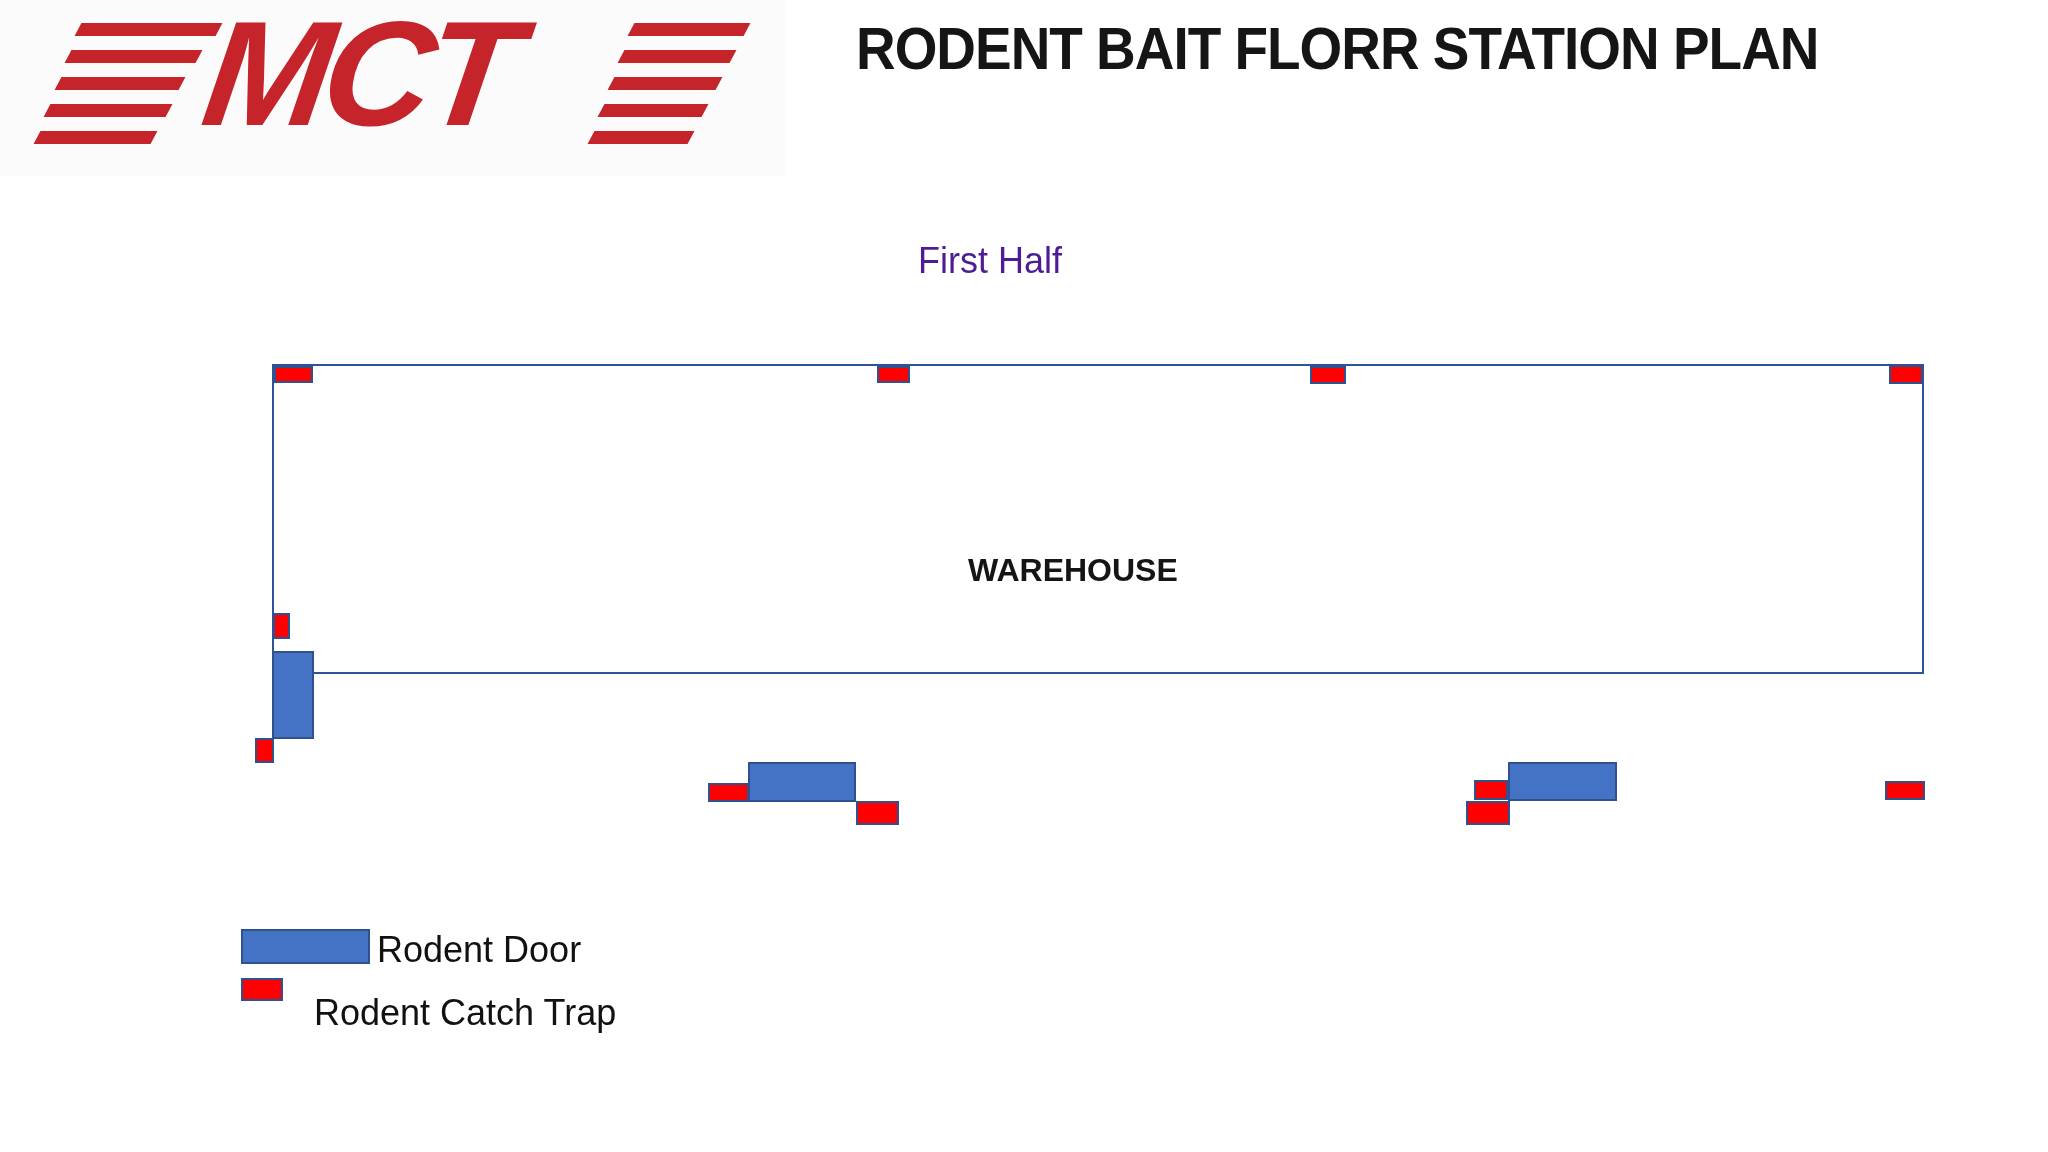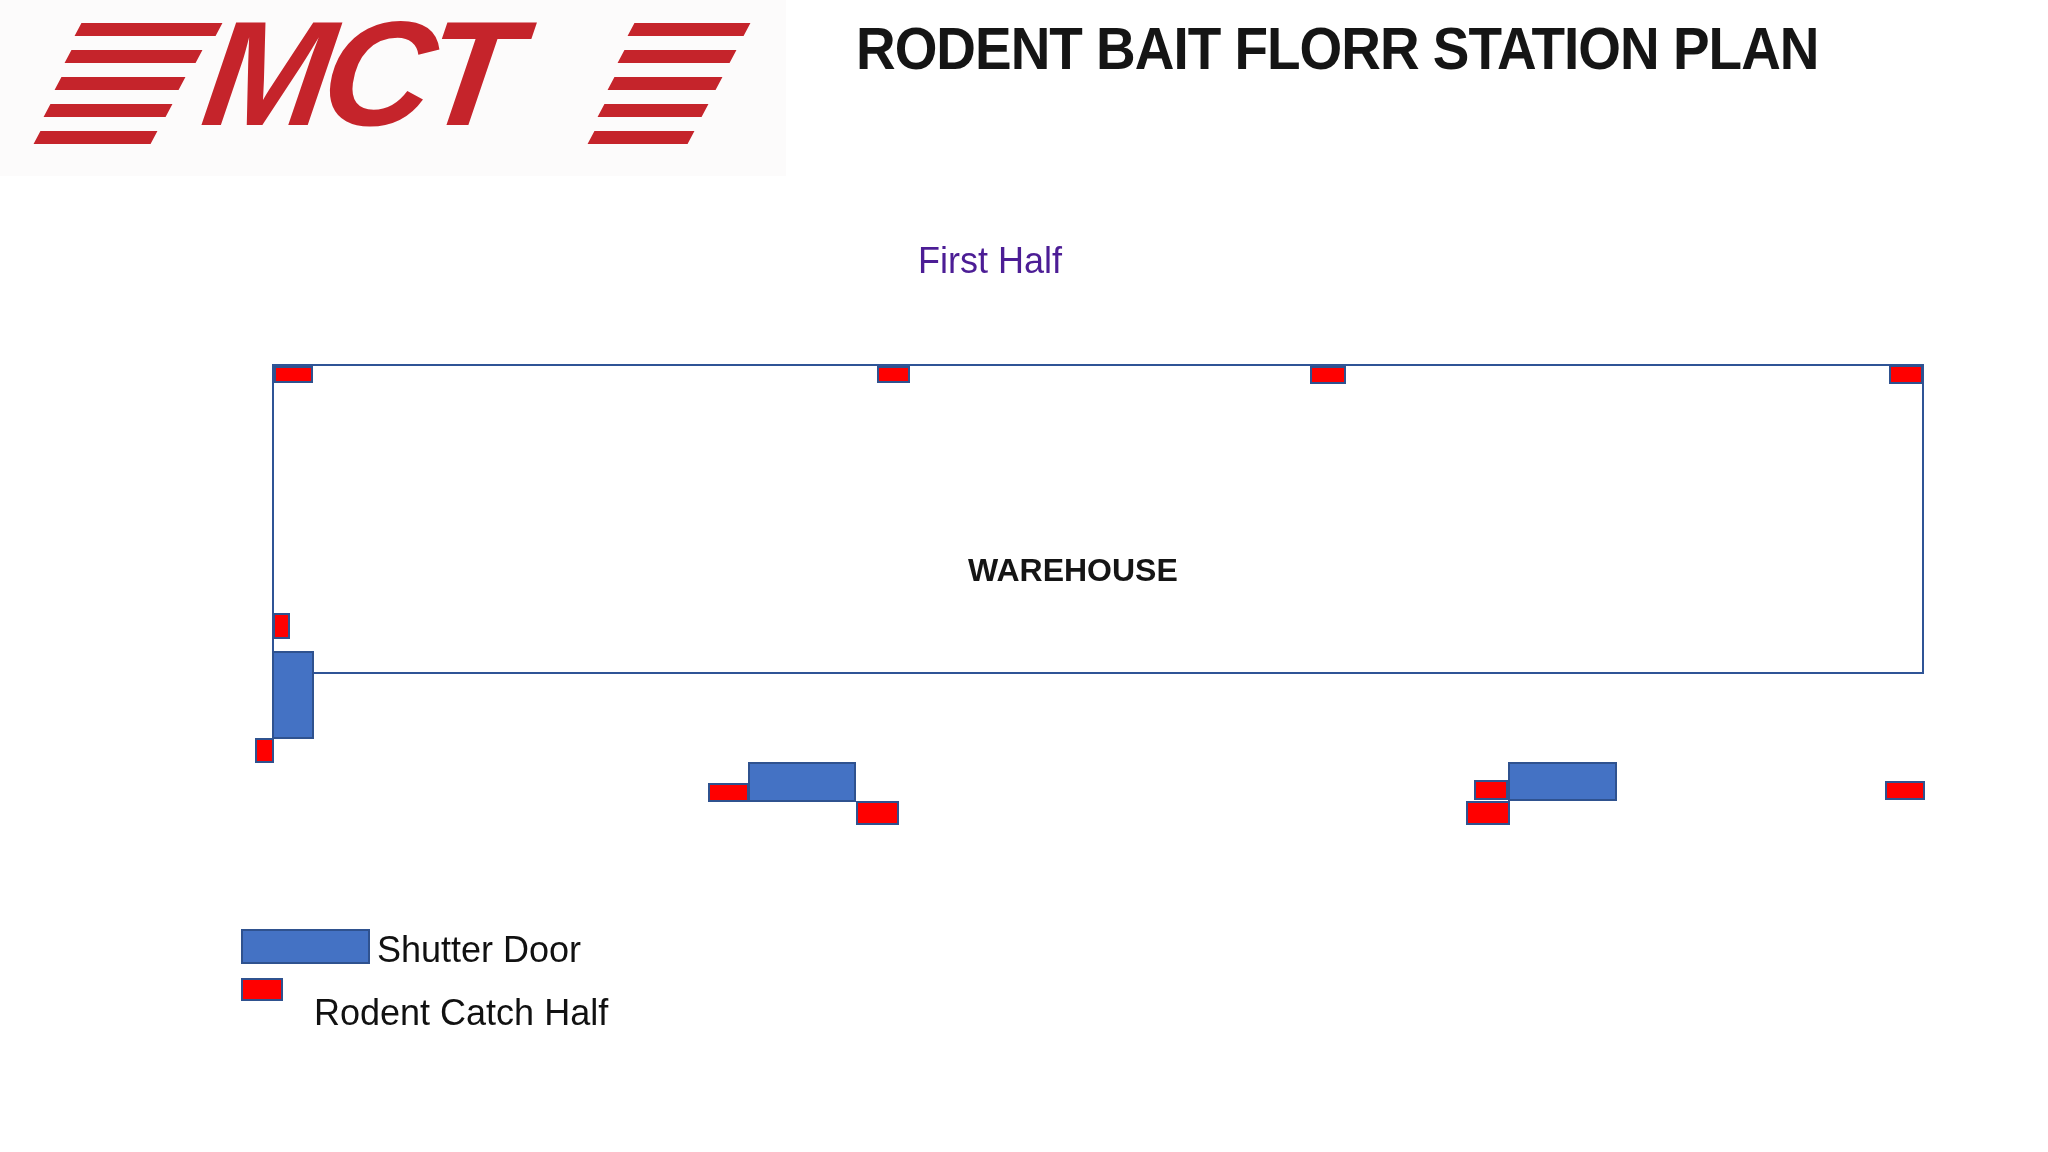--- a/index.html
+++ b/index.html
@@ -108,16 +108,16 @@
     <div class="shape" style="left: -17px; top: 374px; width: 19px; height: 25px; background: rgb(255, 0, 0); border: 2px solid rgb(47, 82, 143);"></div>
     <div class="shape" style="left: 436px; top: 419px; width: 41px; height: 19px; background: rgb(255, 0, 0); border: 2px solid rgb(47, 82, 143);"></div>
     <div class="shape" style="left: 584px; top: 437px; width: 43px; height: 24px; background: rgb(255, 0, 0); border: 2px solid rgb(47, 82, 143);"></div>
     <div class="shape" style="left: 1202px; top: 416px; width: 34px; height: 20px; background: rgb(255, 0, 0); border: 2px solid rgb(47, 82, 143);"></div>
     <div class="shape" style="left: 1194px; top: 437px; width: 44px; height: 24px; background: rgb(255, 0, 0); border: 2px solid rgb(47, 82, 143);"></div>
     <div class="shape" style="left: 1613px; top: 417px; width: 40px; height: 19px; background: rgb(255, 0, 0); border: 2px solid rgb(47, 82, 143);"></div>
   </div>
 
 <div>
   <div class="legend-door-swatch"></div>
-  <div class="legend-door-label">Shutter Door</div>
+  <div class="legend-door-label">Rodent Door</div>
   <div class="legend-trap-swatch"></div>
-  <div class="legend-trap-label">Rodent Catch Half</div>
+  <div class="legend-trap-label">Rodent Catch Trap</div>
 </div>
 
 </body></html>

